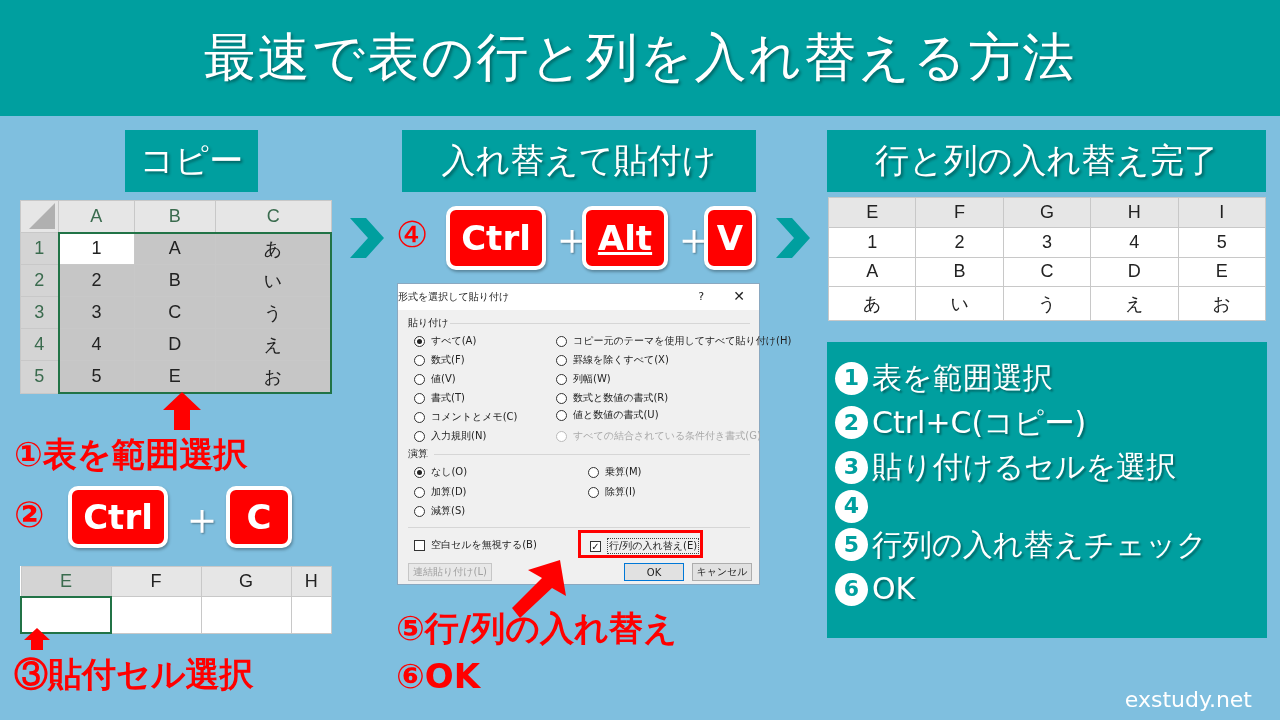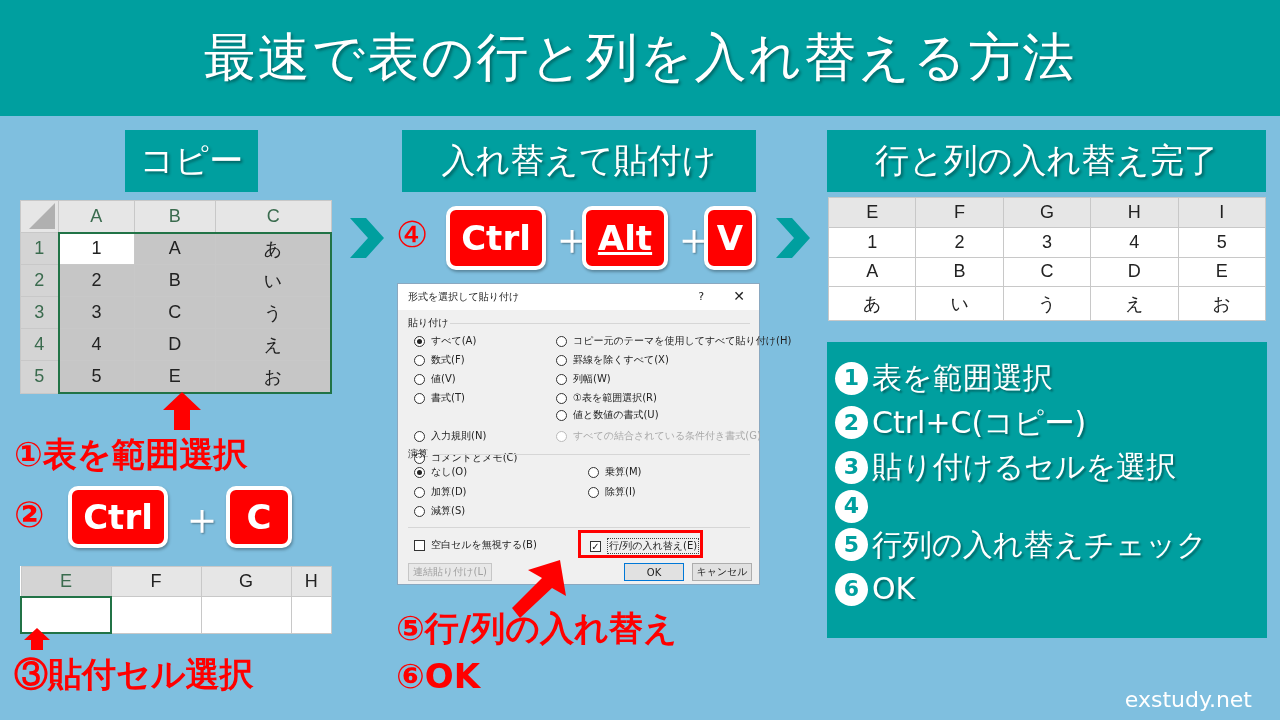--- a/index.html
+++ b/index.html
@@ -24,21 +24,21 @@
   .xl td.sel { background: #c6c6c6; }
   .xl td.active { background: #fff; }
 
   .red-text { color: #ff0000; font-weight: bold; white-space: nowrap; }
 
   .key { background: #ff0000; color: #fff; font-weight: bold; border: 4px solid #fff; border-radius: 10px; display: flex; align-items: center; justify-content: center; box-shadow: 1px 2px 3px rgba(0,0,0,0.3); font-family: "DejaVu Sans", sans-serif; }
   .plus { color: #fff; font-size: 44px; text-shadow: 1px 1px 2px rgba(0,0,0,0.4); }
 
   
   .dialog { left: 397px; top: 283px; width: 363px; height: 302px; background: #f0f0f0; border: 1px solid #8aa8c0; font-size: 10px; color: #222; font-family: "DejaVu Sans", sans-serif; }
-  .dlg-title { height: 26px; background: #fff; display: flex; align-items: center; padding-left: 10px; position: relative; }
+  .dlg-title { height: 26px; background: #fff; display: flex; align-items: center; position: relative; }
   .dlg-title .q { position: absolute; right: 55px; top: 6px; font-size: 11px; }
   .dlg-title .x { position: absolute; right: 14px; top: 4px; font-size: 14px; }
   .grp { position: absolute; left: 10px; font-size: 10px; }
   .grp-line { position: absolute; height: 1px; background: #d6d6d6; }
   .opt { position: absolute; display: flex; align-items: center; gap: 6px; font-size: 10px; white-space: nowrap; }
   .radio { width: 11px; height: 11px; border: 1px solid #333; border-radius: 50%; background: #fff; position: relative; flex: none; }
   .radio.on::after { content: ""; position: absolute; left: 2px; top: 2px; width: 5px; height: 5px; border-radius: 50%; background: #222; }
   .radio.dis { border-color: #bbb; }
   .opt.dis { color: #a8a8a8; }
   .chk { width: 11px; height: 11px; border: 1px solid #333; background: #fff; flex: none; font-size: 10px; line-height: 9px; text-align: center; }
@@ -193,21 +193,21 @@
       <span>数式(F)</span>
     </div>
   <div class="opt" style="left:16px;top:88px;">
       <span class="radio"></span>
       <span>値(V)</span>
     </div>
   <div class="opt" style="left:16px;top:107px;">
       <span class="radio"></span>
       <span>書式(T)</span>
     </div>
-  <div class="opt" style="left:16px;top:126px;margin-top:41px;">
+  <div class="opt" style="left:16px;top:126px;">
       <span class="radio"></span>
       <span>コメントとメモ(C)</span>
     </div>
   <div class="opt" style="left:16px;top:145px;">
       <span class="radio"></span>
       <span>入力規則(N)</span>
     </div>
 
   <div class="opt" style="left:158px;top:50px;">
       <span class="radio"></span>
@@ -216,21 +216,21 @@
   <div class="opt" style="left:158px;top:69px;">
       <span class="radio"></span>
       <span>罫線を除くすべて(X)</span>
     </div>
   <div class="opt" style="left:158px;top:88px;">
       <span class="radio"></span>
       <span>列幅(W)</span>
     </div>
   <div class="opt" style="left:158px;top:107px;">
       <span class="radio"></span>
-      <span>①表を範囲選択(R)</span>
+      <span>数式と数値の書式(R)</span>
     </div>
   <div class="opt" style="left:158px;top:124px;">
       <span class="radio"></span>
       <span>値と数値の書式(U)</span>
     </div>
   <div class="opt dis" style="left:158px;top:145px;">
       <span class="radio dis"></span>
       <span>すべての結合されている条件付き書式(G)</span>
     </div>
 

